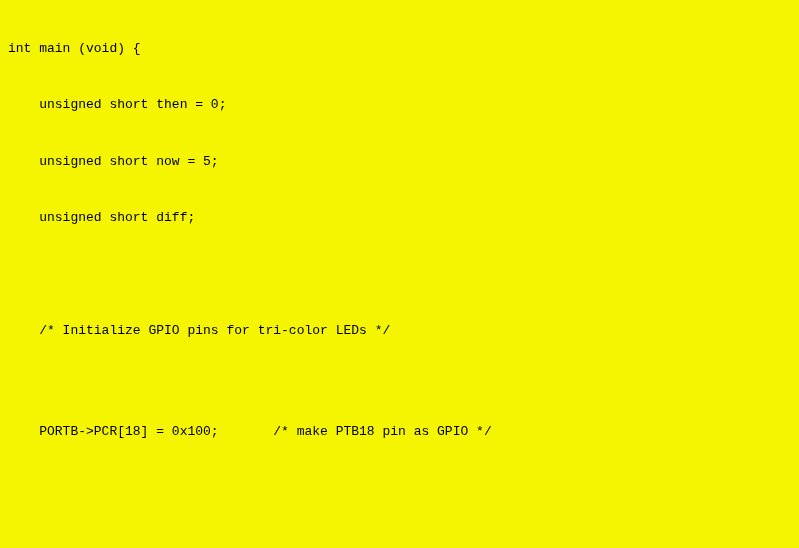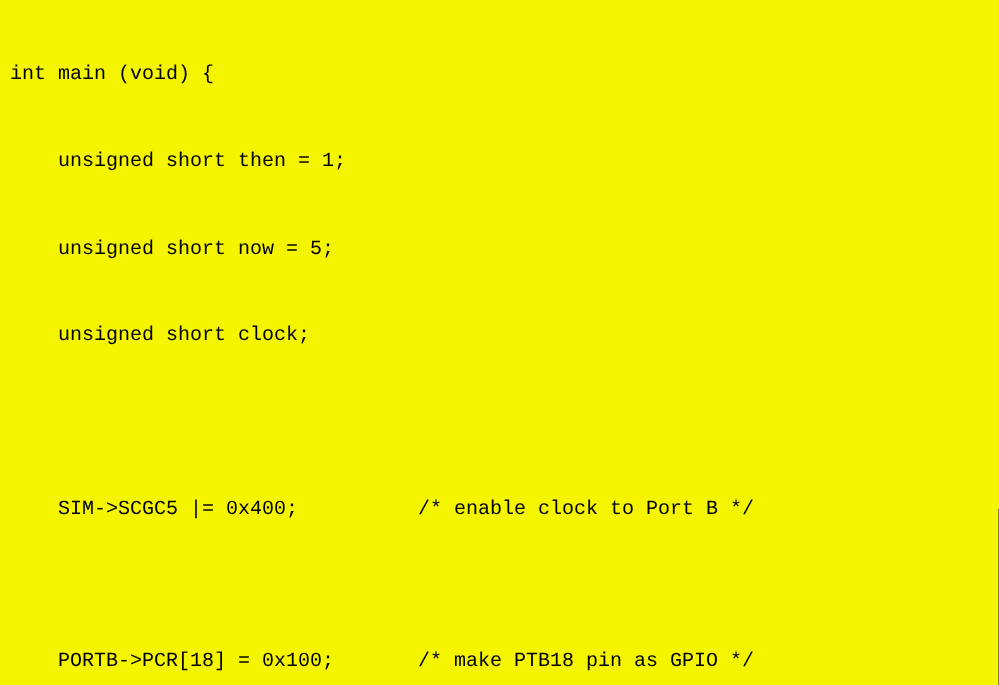--- a/index.html
+++ b/index.html
@@ -25,21 +25,21 @@
       display: flex;
       flex-direction: column;
     }
 
     .code-block {
       background-color: #f5f500;
       color: #000000;
       padding: 4px 8px;
       white-space: pre;
       line-height: 1.45;
-      font-size: 16px;
+      font-size: 13px;
     }
 
     .code-block.top-block {
       padding-top: 2px;
       padding-bottom: 2px;
     }
 
     .separator {
       height: 8px;
       background-color: #555555;
@@ -50,25 +50,25 @@
       white-space: pre;
     }
   </style>
 </head>
 <body>
 
 <div class="code-container">
 
   <div class="code-block top-block">
     <span class="code-line">int main (void) {</span>
-    <span class="code-line">    unsigned short then = 1;</span>
+    <span class="code-line">    unsigned short then = 0;</span>
     <span class="code-line">    unsigned short now = 5;</span>
-    <span class="code-line">    unsigned short clock;</span>
+    <span class="code-line">    unsigned short diff;</span>
     <span class="code-line"> </span>
-    <span class="code-line">    SIM-&gt;SCGC5 |= 0x400;          /* enable clock to Port B */</span>
+    <span class="code-line">    /* Initialize GPIO pins for tri-color LEDs */</span>
   </div>
 
   <div class="separator"></div>
 
   <div class="code-block">
     <span class="code-line">    PORTB-&gt;PCR[18] = 0x100;       /* make PTB18 pin as GPIO */</span>
     
     
     
     

